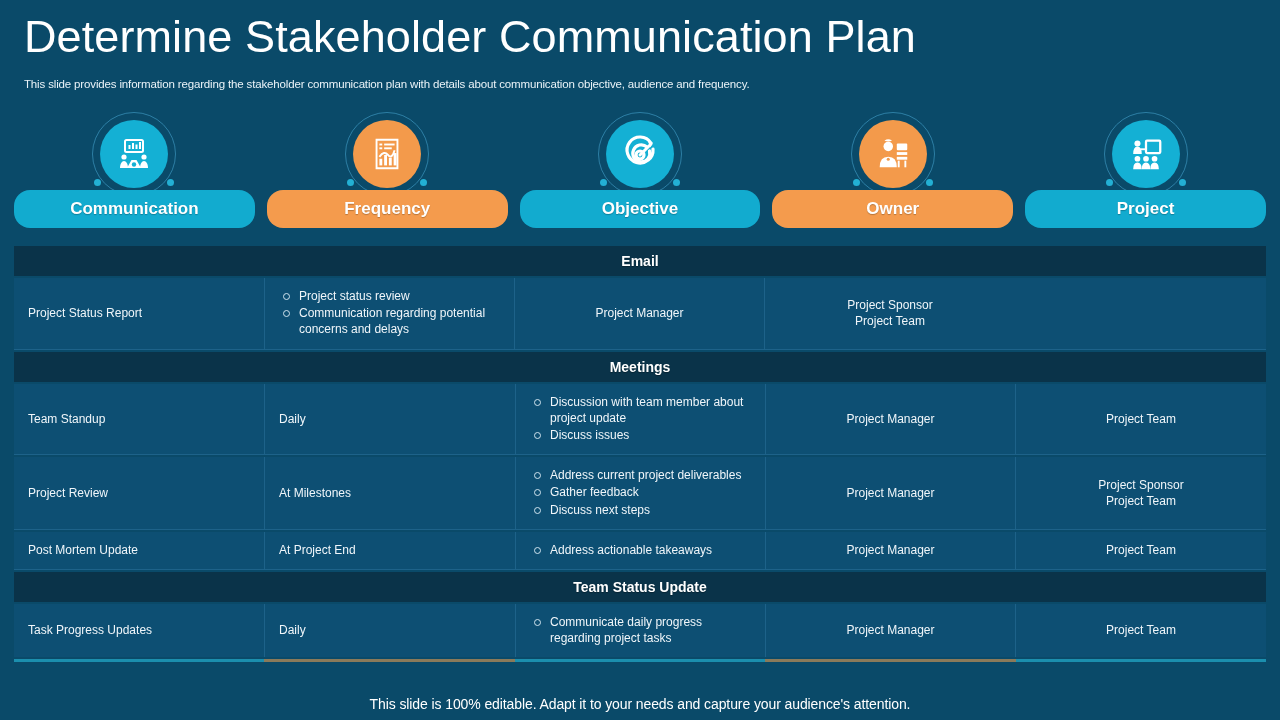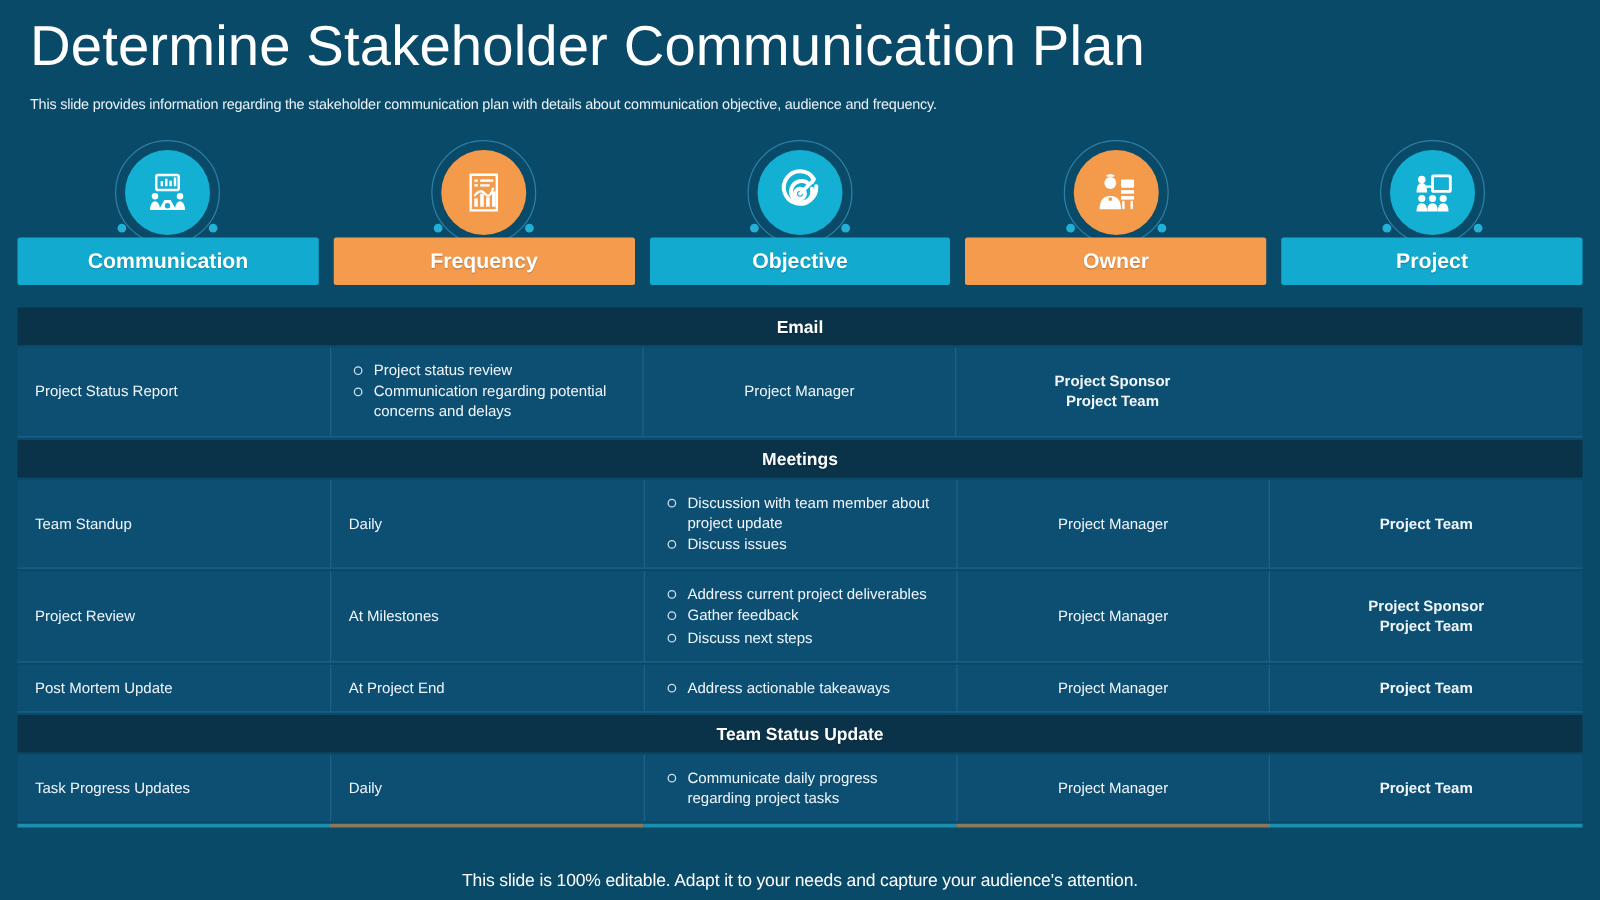--- a/index.html
+++ b/index.html
@@ -49,21 +49,21 @@
     position:absolute; left:8px; top:8px; width:68px; height:68px;
     border-radius:50%;
     display:flex; align-items:center; justify-content:center;
   }
   .disc.teal   { background:#14b0d4; }
   .disc.orange { background:#f39a4b; }
   .disc svg { display:block; }
 
   .labelbar {
     margin-top:-6px;
-    width:100%; height:38px; border-radius:2px;
+    width:100%; height:38px; border-radius:16px;
     display:flex; align-items:center; justify-content:center;
     font-size:17px; font-weight:bold; color:#ffffff;
     text-shadow:0 1px 1px rgba(0,0,0,.25);
     position:relative; z-index:2;
   }
   .labelbar.teal   { background:#12abcf; }
   .labelbar.orange { background:#f49b4d; }
 
   
   .table { position:absolute; left:14px; top:246px; width:1252px; }
@@ -78,21 +78,21 @@
     display:flex; background:#0d4f73;
     border-bottom:1px solid #1d6289;
     margin-bottom:2px;
   }
   .cell {
     padding:10px 14px;
     color:#f0f6fa; font-size:12px; line-height:1.35;
     display:flex; flex-direction:column; justify-content:center;
     border-right:1px solid #1d6289;
   }
-  .cell:last-child { border-right:none;font-weight:bold; }
+  .cell:last-child { border-right:none; }
   .c1 { width:251px; }
   .c2 { width:251px; }
   .c3 { width:250px; }
   .c4 { width:250px; text-align:center; align-items:center; }
   .c5 { width:250px; text-align:center; align-items:center; }
 
   .bullets { list-style:none; }
   .bullets li {
     position:relative; padding-left:20px; margin-bottom:1px;
     font-size:12px; line-height:1.35;

